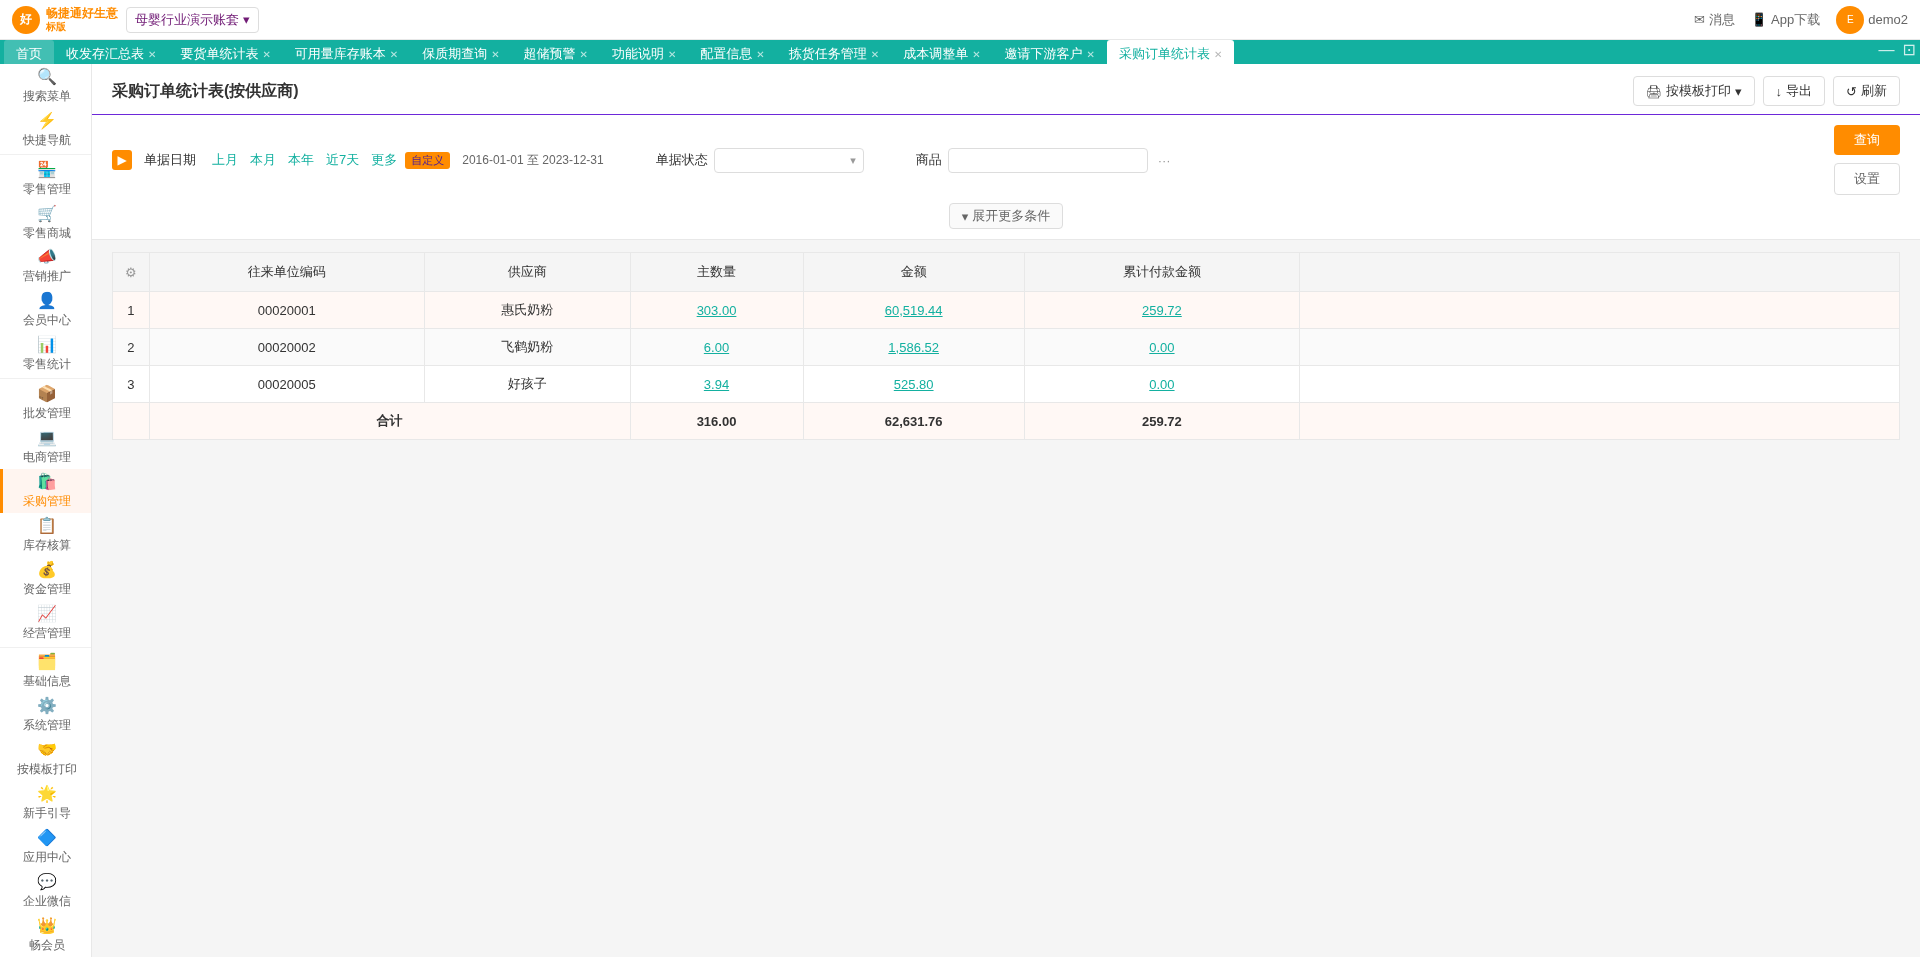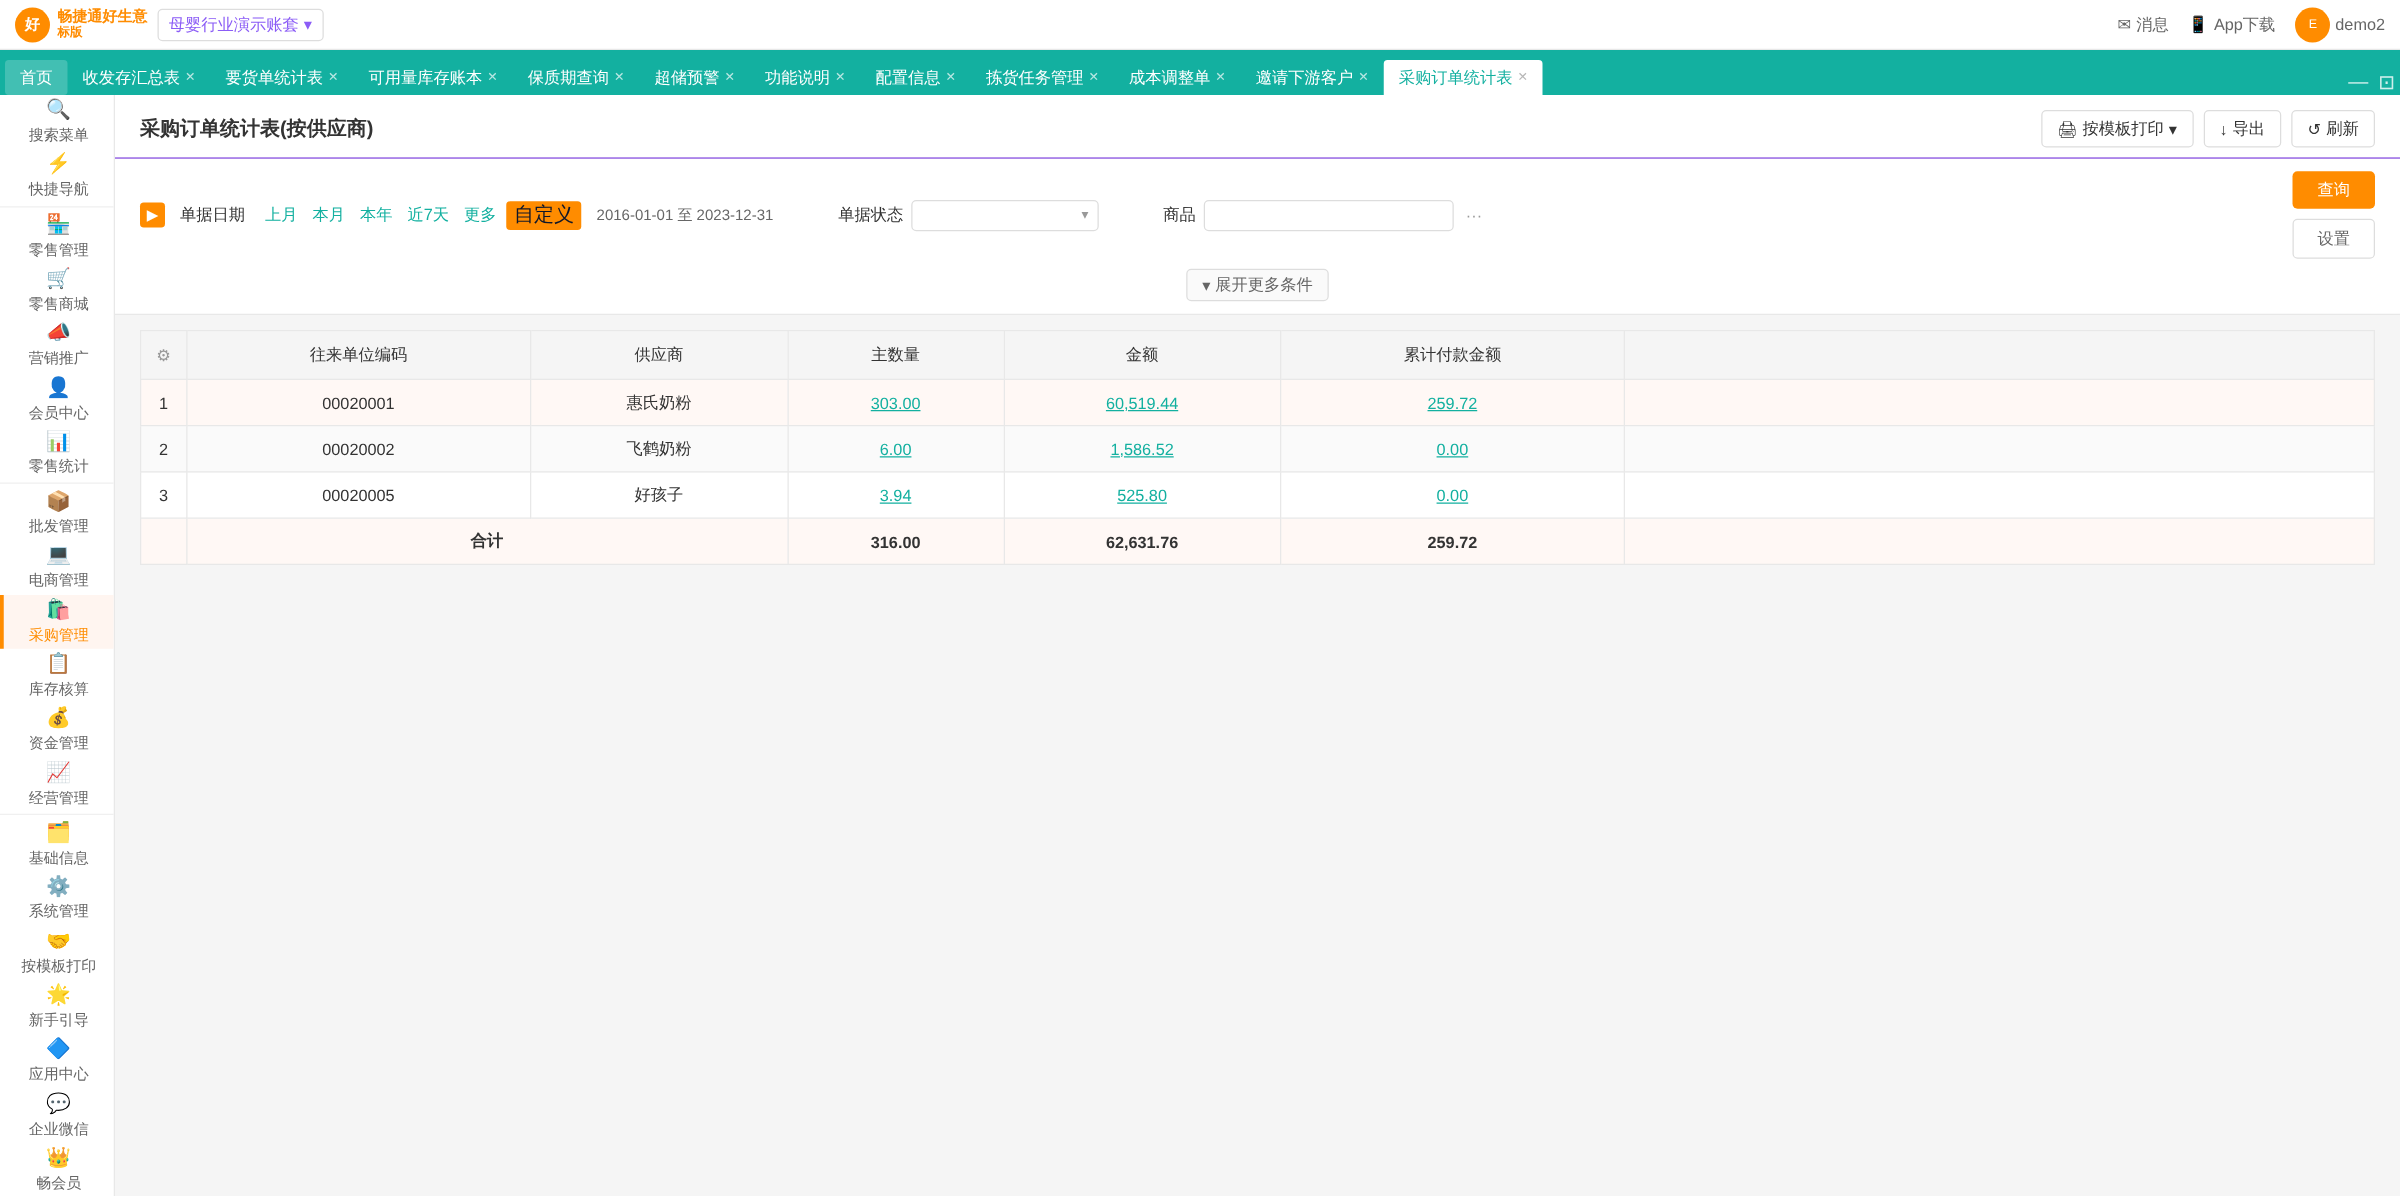--- a/index.html
+++ b/index.html
@@ -4,27 +4,27 @@
   <style>
     * { margin: 0; padding: 0; box-sizing: border-box; }
     body { font-family: 'Microsoft YaHei', sans-serif; font-size: 13px; background: #f5f5f5; color: #333; width: 1920px; height: 957px; overflow: hidden; display: flex; flex-direction: column; }
 
     
     .top-bar { height: 40px; background: #fff; display: flex; align-items: center; padding: 0 12px; border-bottom: 1px solid #e8e8e8; justify-content: space-between; flex-shrink: 0; }
     .top-bar-left { display: flex; align-items: center; gap: 8px; }
     .logo-area { display: flex; align-items: center; gap: 6px; }
     .logo-icon { width: 28px; height: 28px; background: #ff8c00; border-radius: 50%; display: flex; align-items: center; justify-content: center; color: #fff; font-size: 12px; font-weight: bold; }
     .logo-text { color: #ff8c00; font-size: 12px; font-weight: bold; line-height: 1.2; }
-    .workspace-selector { display: flex; align-items: center; gap: 4px; color: #8b5cf6; font-size: 13px; cursor: pointer; border: 1px solid #ddd; padding: 3px 8px; border-radius: 4px; text-align: center; }
+    .workspace-selector { display: flex; align-items: center; gap: 4px; color: #701a75; font-size: 13px; cursor: pointer; border: 1px solid #ddd; padding: 3px 8px; border-radius: 4px; text-align: center; }
     .top-bar-right { display: flex; align-items: center; gap: 16px; }
     .top-bar-action { display: flex; align-items: center; gap: 4px; color: #666; cursor: pointer; font-size: 13px; }
     .user-avatar { width: 28px; height: 28px; background: #ff8c00; border-radius: 50%; display: flex; align-items: center; justify-content: center; color: #fff; font-size: 11px; }
 
     
-    .nav-tabs-bar { height: 36px; background: #13b0a0; display: flex; align-items: flex-end; padding: 0 4px; flex-shrink: 0; overflow: hidden; }
+    .nav-tabs-bar { height: 24px; background: #13b0a0; display: flex; align-items: flex-start; padding: 0 4px; flex-shrink: 0; overflow: hidden; }
     .nav-tab { display: flex; align-items: center; gap: 4px; padding: 0 12px; height: 28px; color: #fff; font-size: 13px; cursor: pointer; white-space: nowrap; border-radius: 3px; }
     .nav-tab.active { background: #fff; color: #13b0a0; border-radius: 3px 3px 0 0; }
     .nav-tab.home { background: rgba(255,255,255,0.2); }
     .nav-tab-close { color: #fff; font-size: 10px; opacity: 0.7; }
     .nav-tab.active .nav-tab-close { color: #999; }
     .nav-tabs-right { margin-left: auto; display: flex; align-items: center; gap: 8px; color: #fff; font-size: 16px; }
     .nav-tabs-right span { cursor: pointer; opacity: 0.8; }
 
     
     .main-layout { display: flex; flex: 1; overflow: hidden; }
@@ -47,21 +47,21 @@
     .btn-export { display: flex; align-items: center; gap: 4px; padding: 5px 12px; border: 1px solid #ddd; border-radius: 4px; background: #fff; color: #333; cursor: pointer; font-size: 13px; }
     .btn-refresh { display: flex; align-items: center; gap: 4px; padding: 5px 12px; border: 1px solid #ddd; border-radius: 4px; background: #fff; color: #333; cursor: pointer; font-size: 13px; }
 
     
     .filter-area { background: #fff; padding: 10px 20px; border-bottom: 1px solid #e8e8e8; flex-shrink: 0; }
     .filter-row { display: flex; align-items: center; gap: 12px; flex-wrap: wrap; }
     .filter-toggle-btn { width: 20px; height: 20px; background: #ff8c00; border-radius: 3px; display: flex; align-items: center; justify-content: center; color: #fff; cursor: pointer; font-size: 12px; flex-shrink: 0; }
     .filter-label { color: #333; font-size: 13px; white-space: nowrap; }
     .date-shortcuts { display: flex; align-items: center; gap: 4px; }
     .date-shortcut { color: #13b0a0; cursor: pointer; font-size: 13px; padding: 2px 4px; }
-    .date-tag { background: #ff8c00; color: #0f172a; border-radius: 3px; padding: 1px 6px; font-size: 16px; }
+    .date-tag { background: #ff8c00; color: #4c1d95; border-radius: 3px; padding: 1px 6px; font-size: 11px; }
     .date-range { color: #666; font-size: 12px; }
     .filter-field { display: flex; align-items: center; gap: 6px; }
     .filter-field-label { color: #333; font-size: 13px; white-space: nowrap; }
     .filter-select { border: 1px solid #ddd; border-radius: 4px; padding: 4px 24px 4px 8px; font-size: 13px; color: #333; background: #fff; min-width: 150px; appearance: none; position: relative; }
     .filter-select-wrap { position: relative; display: inline-block; }
     .filter-select-wrap::after { content: '▾'; position: absolute; right: 8px; top: 50%; transform: translateY(-50%); color: #999; pointer-events: none; font-size: 11px; }
     .filter-input { border: 1px solid #ddd; border-radius: 4px; padding: 4px 8px; font-size: 13px; color: #333; background: #fff; min-width: 200px; }
     .expand-row { display: flex; justify-content: center; margin-top: 8px; }
     .expand-btn { display: flex; align-items: center; gap: 4px; color: #666; cursor: pointer; font-size: 13px; border: 1px solid #ddd; border-radius: 4px; padding: 3px 12px; background: #fafafa; }
     .btn-query { background: #ff8c00; color: #fff; border: none; border-radius: 4px; padding: 6px 20px; font-size: 13px; cursor: pointer; }

